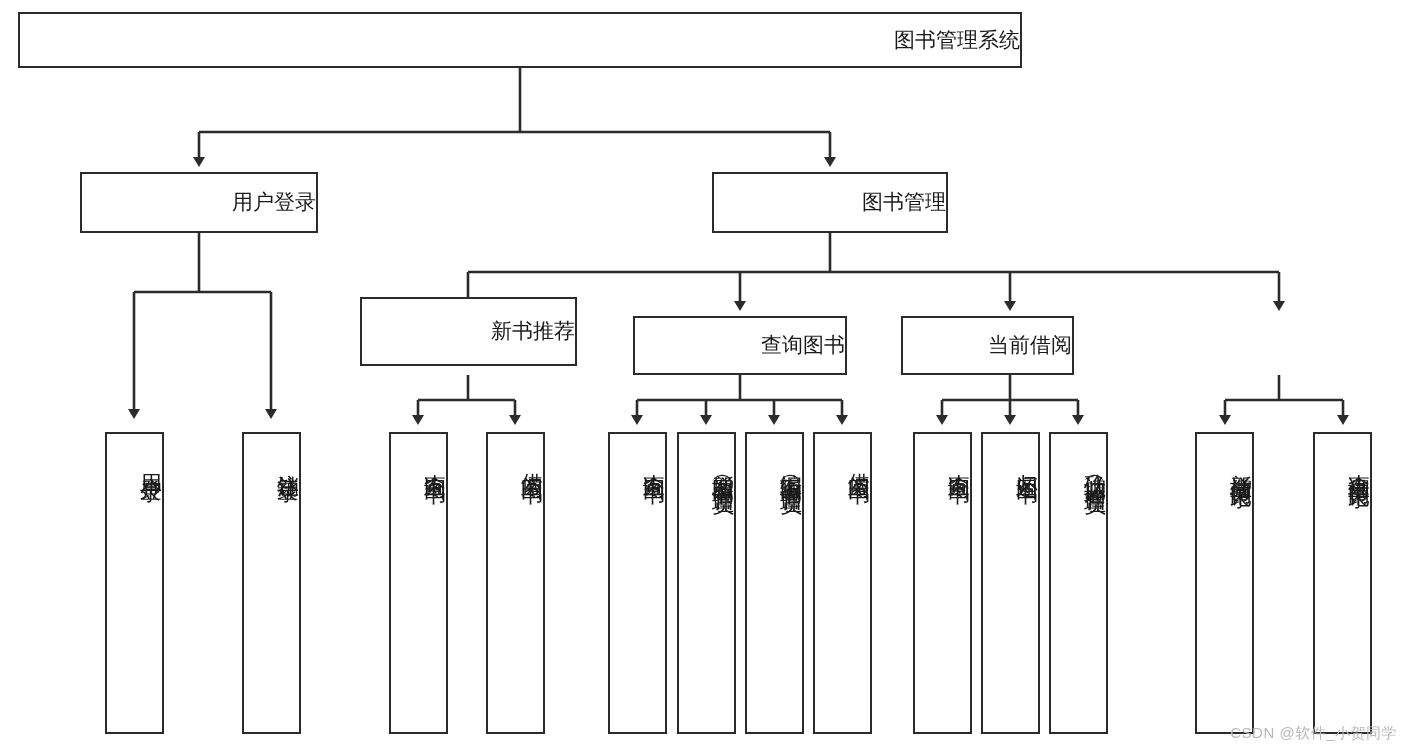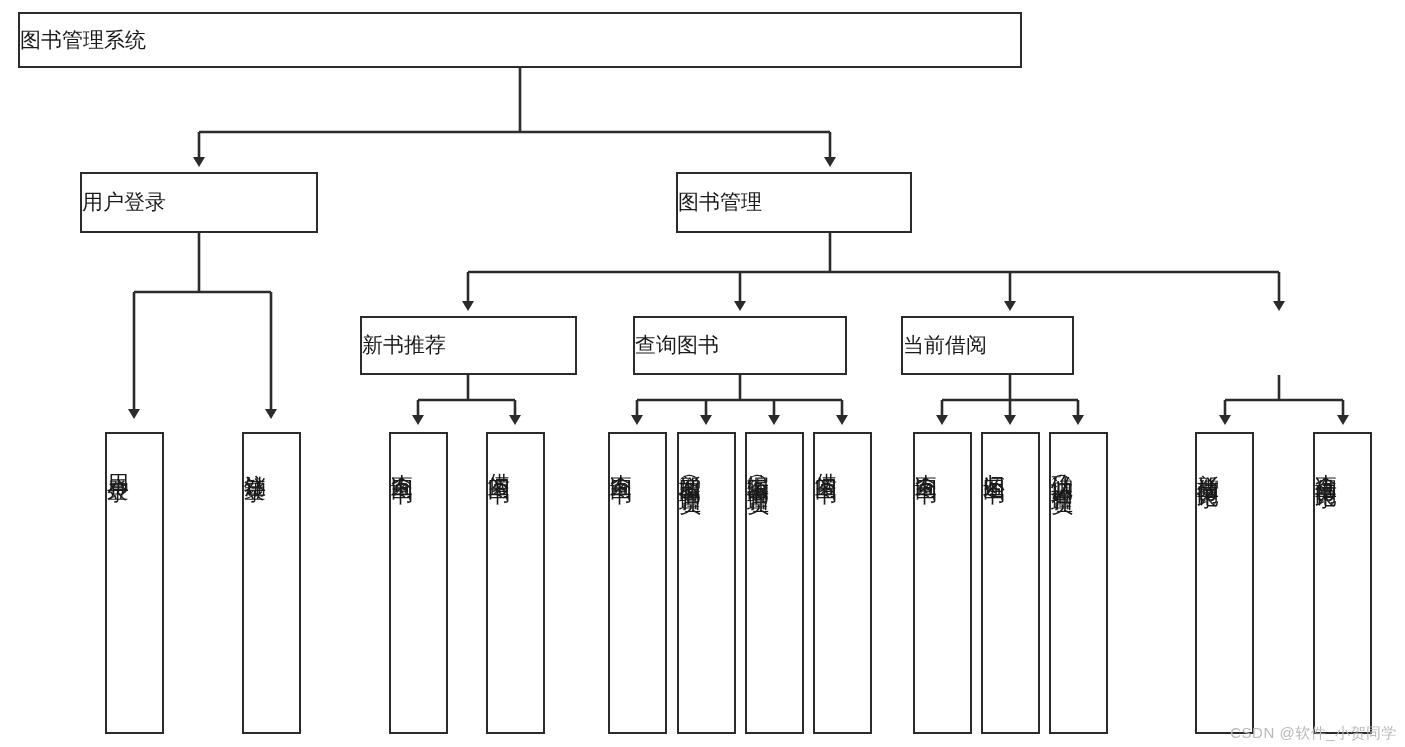--- a/index.html
+++ b/index.html
@@ -25,21 +25,21 @@
     height: 747px;
     pointer-events: none;
   }
   .node {
     position: absolute;
     box-sizing: border-box;
     background: #ffffff;
     border: 2px solid #2b2b2b;
     display: flex;
     align-items: center;
-    justify-content: flex-start;
+    justify-content: flex-end;
     color: #1a1a1a;
   }
   .node .label {
     display: block;
     text-align: center;
     line-height: 1.18;
     white-space: nowrap;
   }
   
   .node.horiz .label {
@@ -133,25 +133,25 @@
   </svg>
 
   <div class="node root horiz" style="left:18px; top:12px; width:1004px; height:56px;">
     <span class="label">图书管理系统</span>
   </div>
 
   <div class="node horiz" style="left:80px; top:172px; width:238px; height:61px;">
     <span class="label">用户登录</span>
   </div>
 
-  <div class="node horiz" style="left:676px; top:172px; width:236px; height:61px;">
+  <div class="node horiz" style="left:712px; top:172px; width:236px; height:61px;">
     <span class="label">图书管理</span>
   </div>
 
-  <div class="node horiz" style="left:360px; top:316px; width:217px; height:59px;">
+  <div class="node horiz" style="left:360px; top:297px; width:217px; height:69px;">
     <span class="label">新书推荐</span>
   </div>
 
   <div class="node horiz" style="left:633px; top:316px; width:214px; height:59px;">
     <span class="label">查询图书</span>
   </div>
 
   <div class="node horiz" style="left:901px; top:316px; width:173px; height:59px;">
     <span class="label">当前借阅</span>
   </div>

